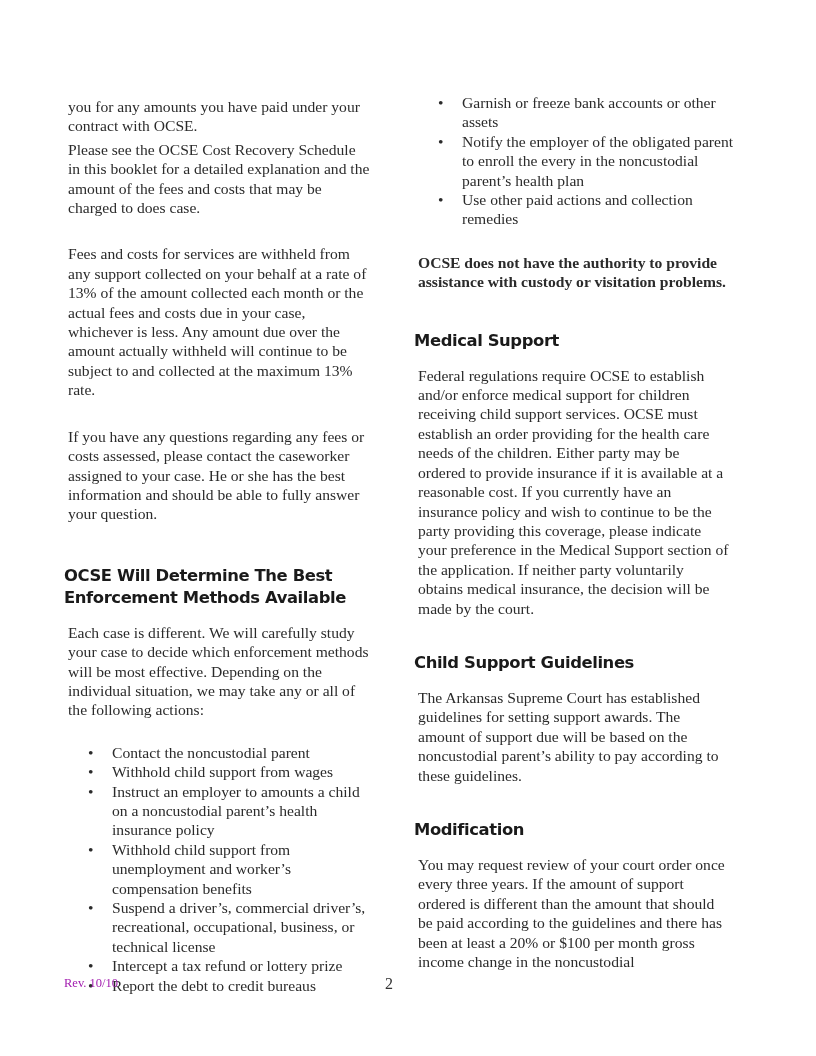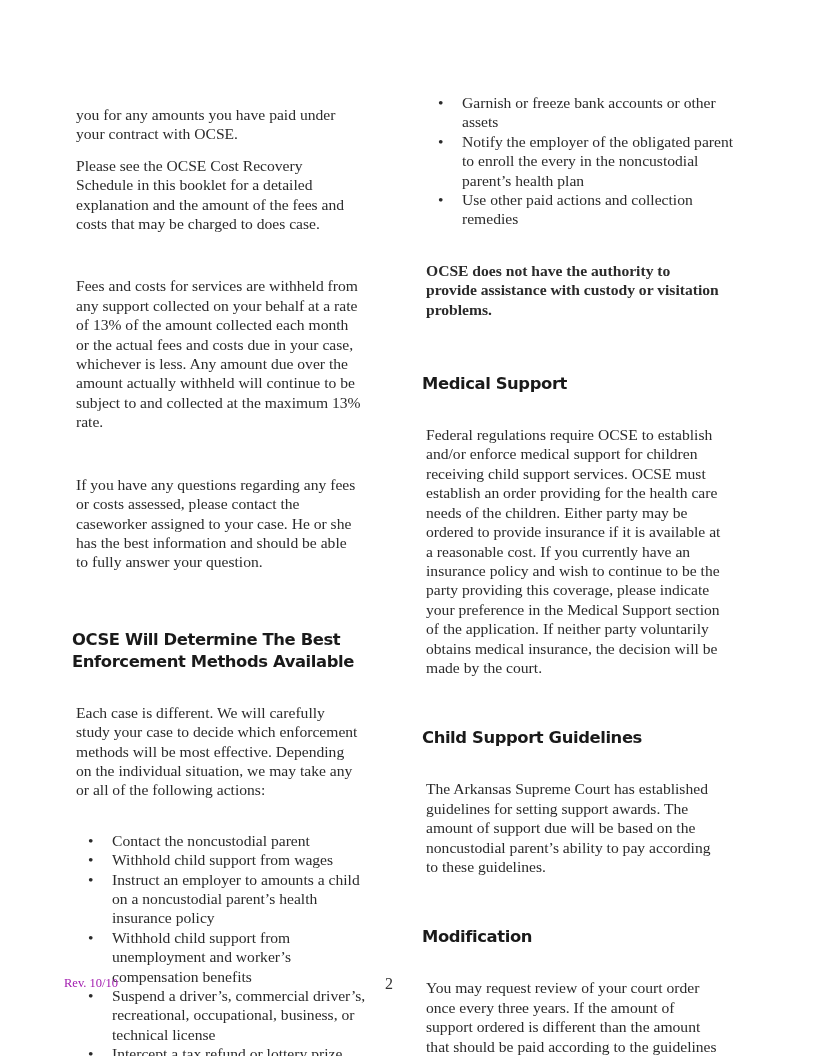--- a/index.html
+++ b/index.html
@@ -1,22 +1,22 @@
 <!DOCTYPE html>
 <html><head>
   <meta charset="utf-8">
   <style>
     html, body { margin: 0; padding: 0; background: #ffffff; }
     body { width: 816px; height: 1056px; position: relative; overflow: hidden; color: #2a2a2a; }
     .col { position: absolute; top: 93px; font-family: "Liberation Serif", serif; font-size: 15.6px; line-height: 19.4px; color: #2b2b2b; }
     .col-left { left: 64px; width: 310px; }
     .col-right { left: 414px; width: 320px; }
-    p { margin: 12px; }
+    p { margin: 4px; }
     .gap { height: 19px; }
-    h2 { font-family: "DejaVu Sans", sans-serif; font-weight: bold; font-size: 16.4px; line-height: 22px; margin: 8px; color: #1a1a1a; letter-spacing: -0.4px; }
+    h2 { font-family: "DejaVu Sans", sans-serif; font-weight: bold; font-size: 16.4px; line-height: 22px; margin: 0; color: #1a1a1a; letter-spacing: -0.4px; }
     ul { list-style: none; margin: 0; padding: 0; }
     li { position: relative; padding-left: 48px; }
     li .bullet { position: absolute; left: 24px; top: 0; }
     .col-right li { padding-left: 48px; }
     .col-right li .bullet { left: 24px; }
     .bold-note { font-weight: bold; }
     .footer-rev { position: absolute; left: 64px; top: 976px; font-family: "Liberation Serif", serif; font-size: 12.5px; color: #a21caf; }
     .footer-page { position: absolute; left: 385px; top: 975px; font-family: "Liberation Serif", serif; font-size: 16px; color: #333; }
   </style>
 </head>

